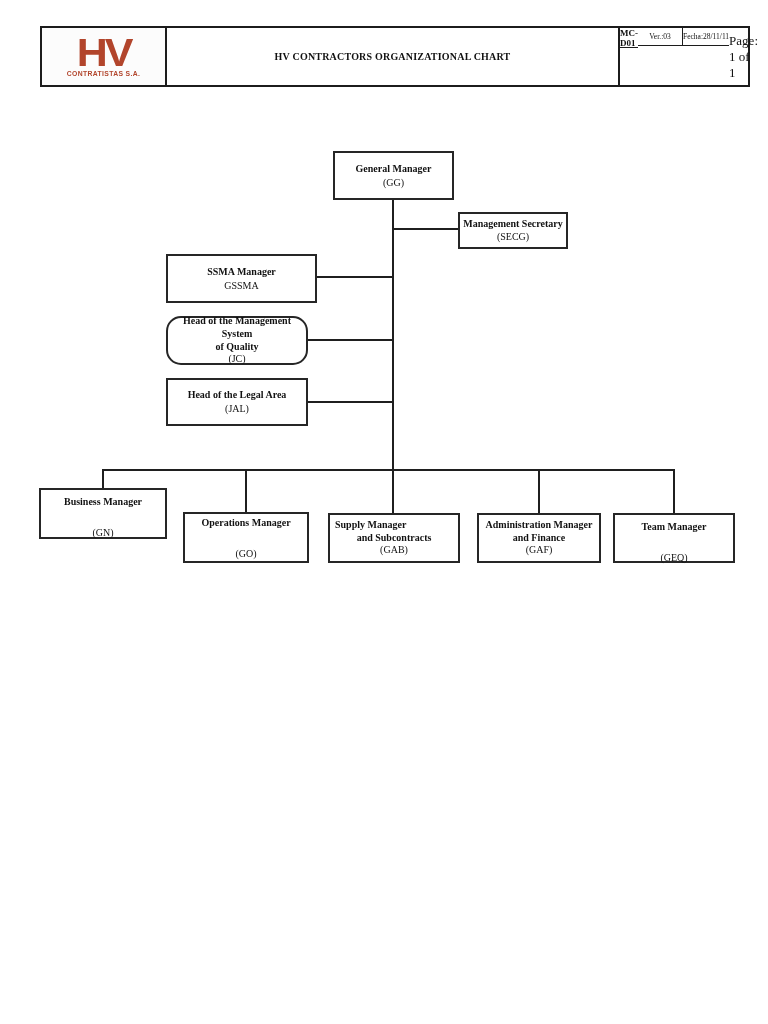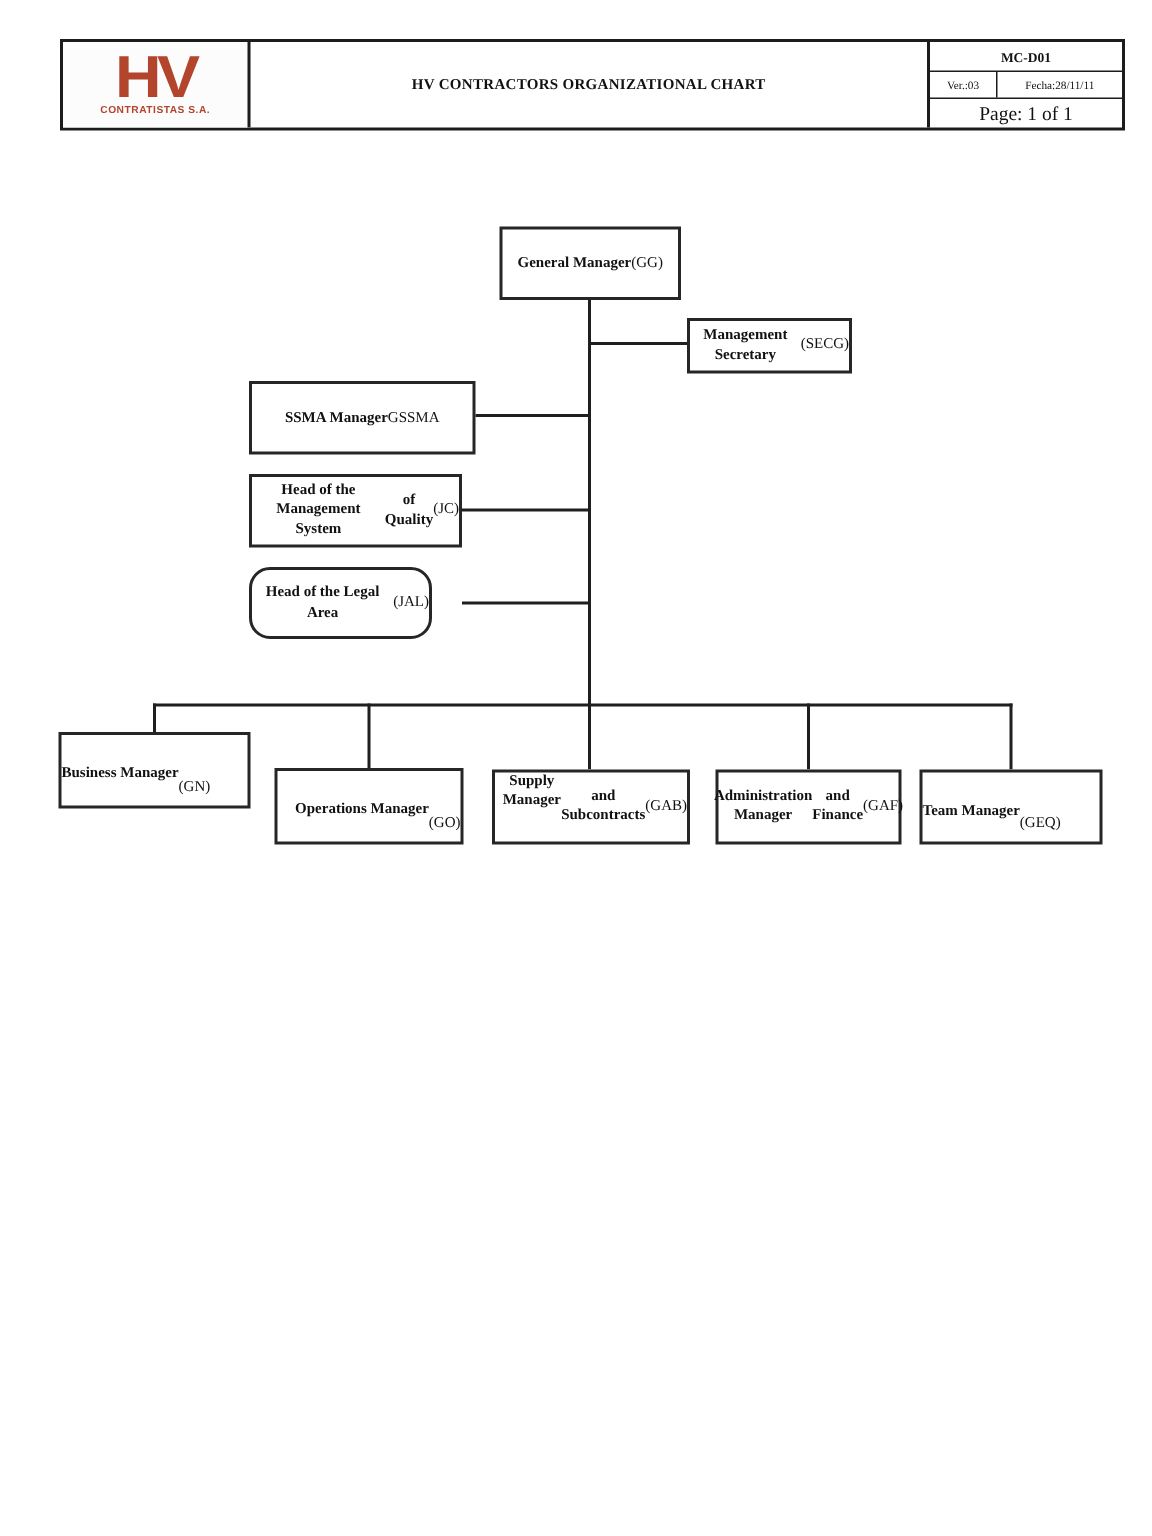--- a/index.html
+++ b/index.html
@@ -27,38 +27,38 @@
   }
   .logo-sub {
     font-family:"Liberation Sans", sans-serif; font-weight:700;
     font-size:6.8px; letter-spacing:0.35px; color:#b2452c; margin-top:2px;
   }
   .title-cell {
     flex:1; border-right:2px solid #1c1c1c;
     display:flex; align-items:center; justify-content:center;
     font-weight:700; font-size:10px; letter-spacing:0.2px;text-align:right;
   }
-  .info-cell { width:128px; display:flex; flex-direction:column; font-size:8px; }
+  .info-cell { width:128px; display:flex; flex-direction:row; font-size:8px; }
   .info-row1 {
     height:20px; border-bottom:1px solid #1c1c1c;
     display:flex; align-items:center; justify-content:center;
     font-weight:700; font-size:9px;
   }
   .info-row2 { height:18px; border-bottom:1px solid #1c1c1c; display:flex; }
   .info-ver {
     width:45px; border-right:1px solid #1c1c1c;
     display:flex; align-items:center; justify-content:center; font-size:7.5px;
   }
   .info-fecha { flex:1; display:flex; align-items:center; justify-content:center; font-size:7.5px; }
   .info-row3 { flex:1; display:flex; align-items:center; justify-content:center; font-size:13px; }
 
   
   .node {
     position:absolute; border:2px solid #262626; background:#fff;
-    display:flex; align-items:center; justify-content:center;
+    display:flex; flex-direction:column; align-items:center; justify-content:center;
     text-align:center; font-size:10px; line-height:1.38;
   }
   .node .t { font-weight:700; }
   .node .code { font-weight:400; }
   .node.spread { justify-content:flex-start; padding-top:5px; }
   .node.spread .code { margin-top:17px; }
   .node .left-line { align-self:flex-start; padding-left:5px; }
   .node.tight { line-height:1.28; }
 
   .hline, .vline { position:absolute; background:#1f1f1f; }
@@ -105,27 +105,27 @@
   <div class="node tight" style="left:458px; top:212px; width:110px; height:37px;">
     <div class="t">Management Secretary</div>
     <div class="code">(SECG)</div>
   </div>
 
   <div class="node" style="left:166px; top:254px; width:151px; height:49px;">
     <div class="t">SSMA Manager</div>
     <div class="code">GSSMA</div>
   </div>
 
-  <div class="node tight" style="left:166px; top:316px; width:142px; height:49px;">
+  <div class="node tight" style="left:166px; top:316px; width:142px; height:49px;border-radius:15px;">
     <div class="t">Head of the Management System</div>
     <div class="t">of Quality</div>
     <div class="code">(JC)</div>
   </div>
 
-  <div class="node" style="left:166px; top:378px; width:122px; height:48px;border-radius:14px;">
+  <div class="node" style="left:166px; top:378px; width:142px; height:48px;">
     <div class="t">Head of the Legal Area</div>
     <div class="code">(JAL)</div>
   </div>
 
   <div class="node spread" style="left:39px; top:488px; width:128px; height:51px;">
     <div class="t">Business Manager</div>
     <div class="code">(GN)</div>
   </div>
 
   <div class="node spread" style="left:183px; top:512px; width:126px; height:51px;justify-content:flex-end;">

